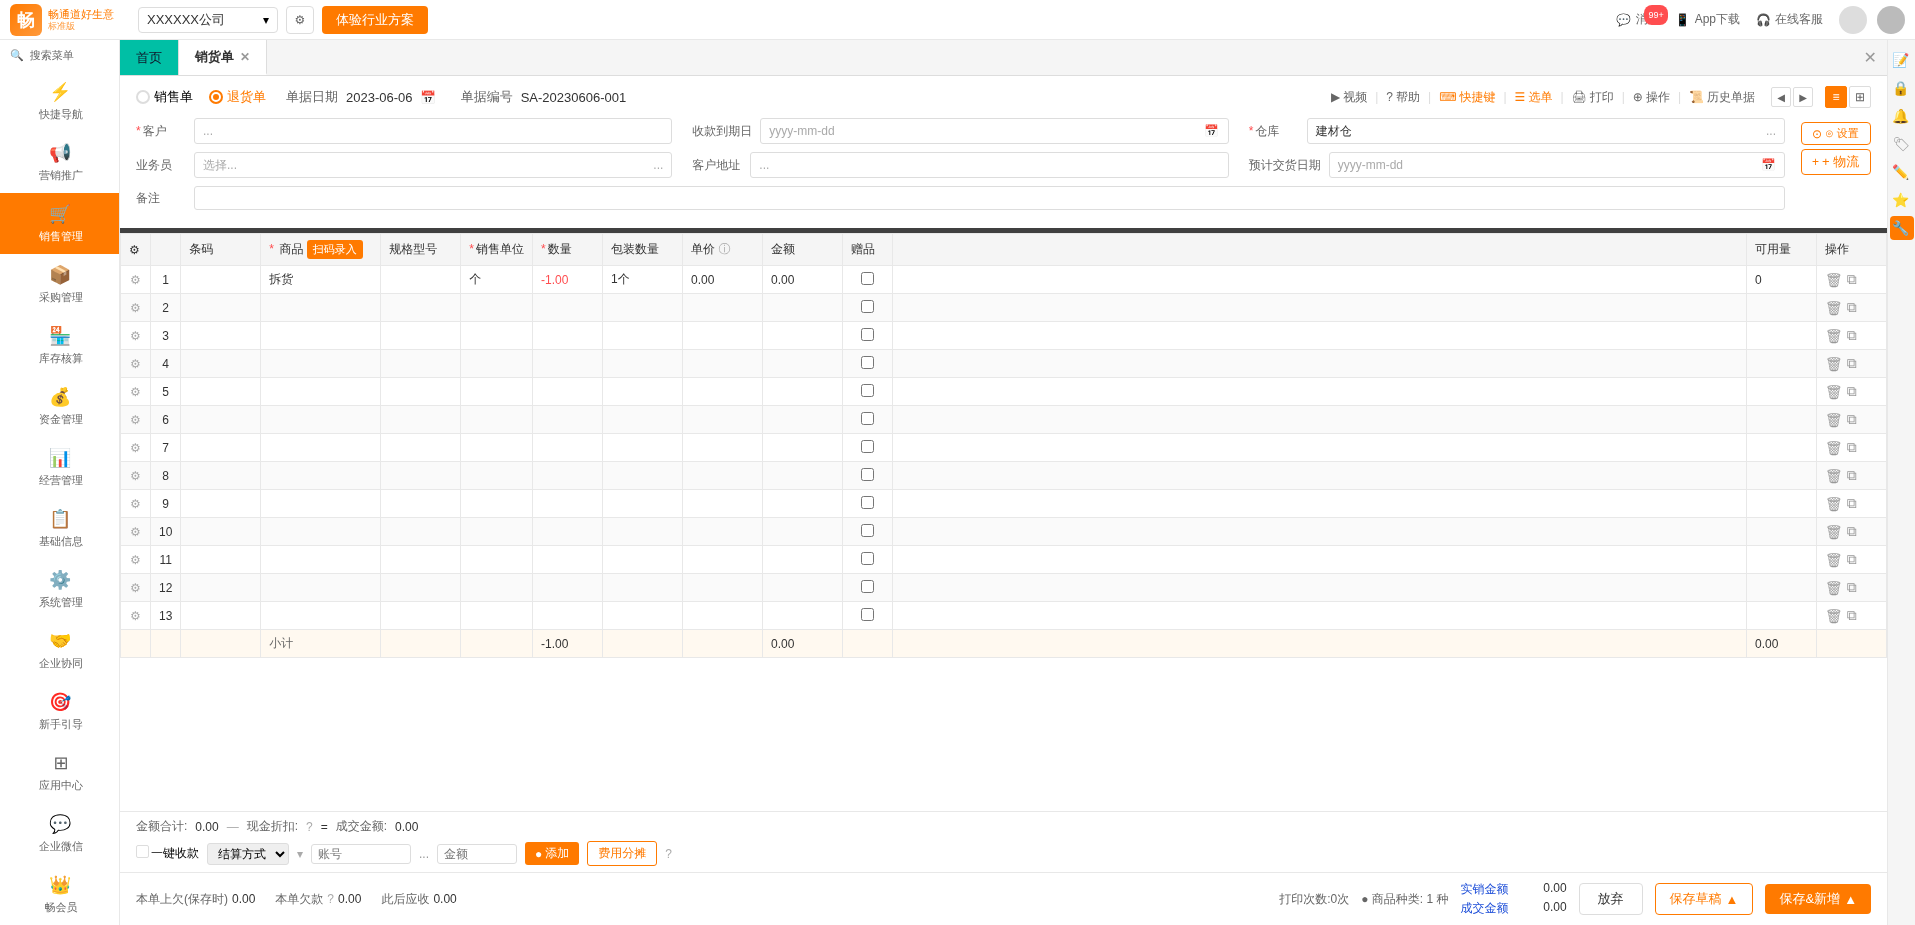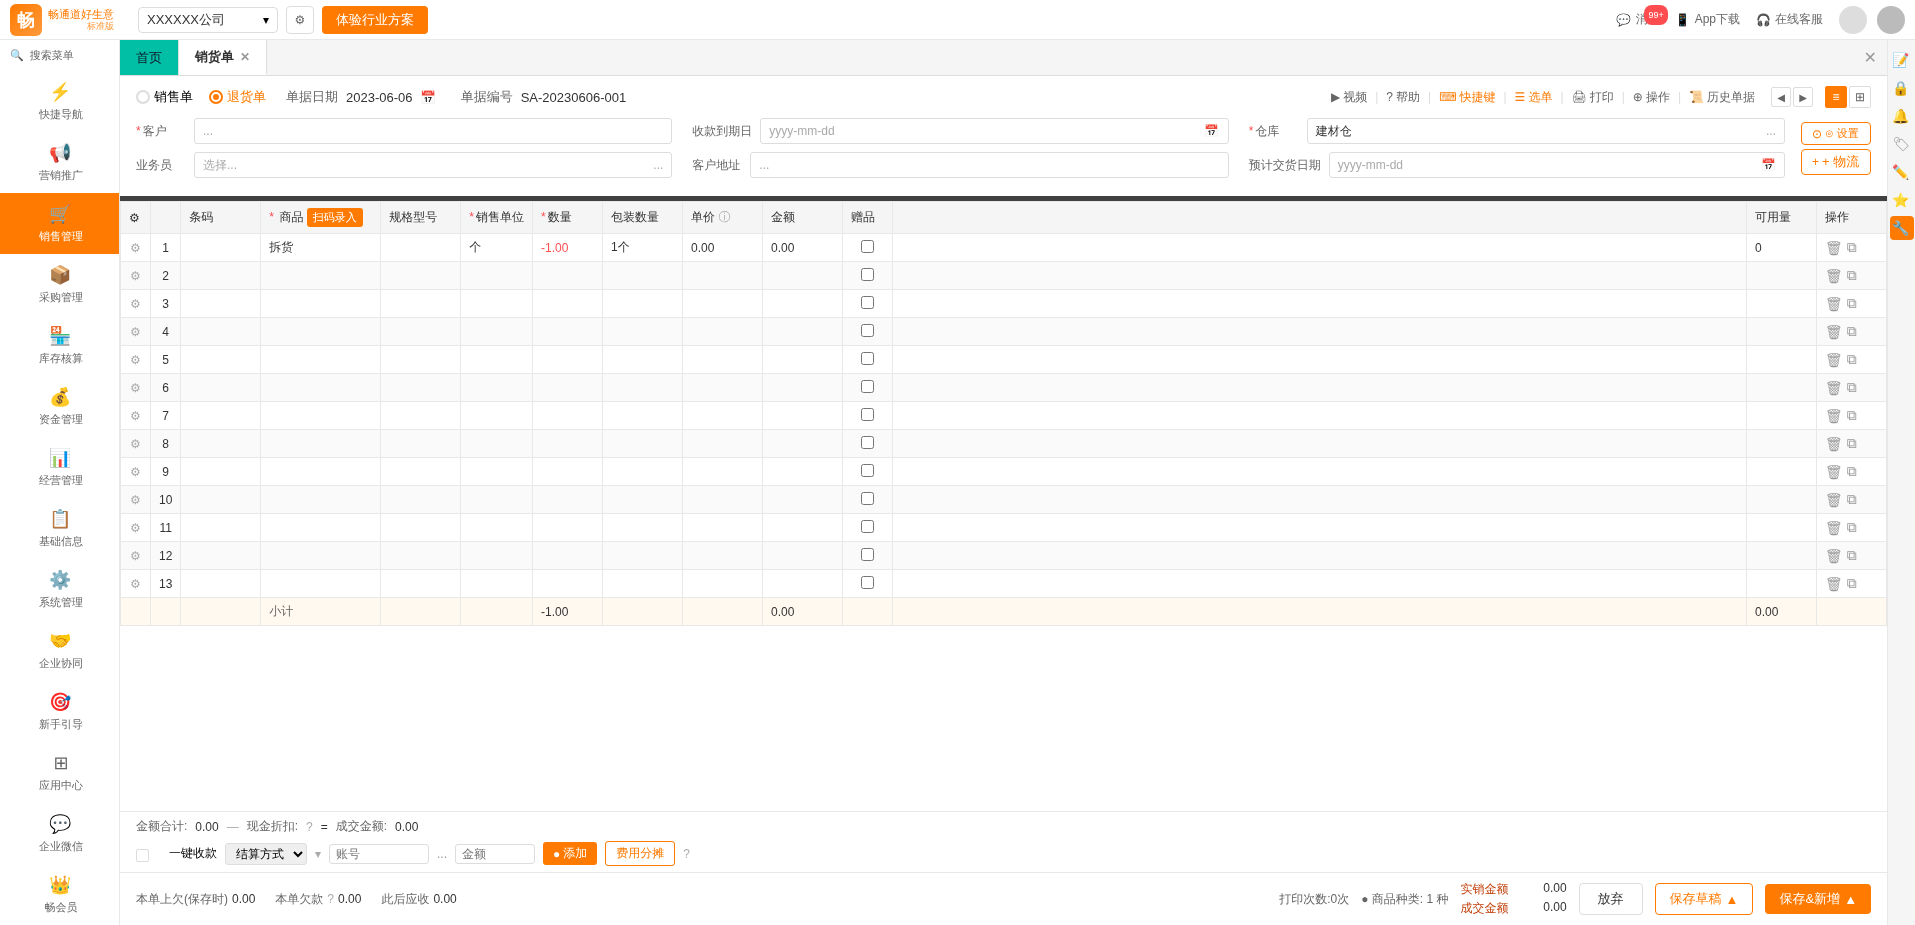--- a/index.html
+++ b/index.html
@@ -2,21 +2,21 @@
 <html><head>
   <meta charset="utf-8">
   <style>
     * { box-sizing: border-box; margin: 0; padding: 0; }
     body { font-family: 'Microsoft YaHei', Arial, sans-serif; font-size: 12px; background: #f0f2f5; overflow: hidden; width: 1915px; height: 925px; }
 
     
     .top-bar { display: flex; align-items: center; height: 40px; background: #fff; border-bottom: 1px solid #e8e8e8; padding: 0 10px; gap: 8px; }
     .logo-area { display: flex; align-items: center; gap: 6px; min-width: 120px; }
     .logo-icon { width: 32px; height: 32px; background: linear-gradient(135deg, #ff7a00, #ff9a3c); border-radius: 6px; display: flex; align-items: center; justify-content: center; color: white; font-size: 18px; font-weight: bold; }
-    .logo-text { font-size: 11px; color: #ff7a00; line-height: 1.3; text-align: right; }
+    .logo-text { font-size: 11px; color: #ff7a00; line-height: 1.3; }
     .logo-badge { font-size: 9px; color: #ff9a3c; }
     .company-selector { display: flex; align-items: center; gap: 4px; border: 1px solid #ddd; border-radius: 4px; padding: 3px 8px; cursor: pointer; min-width: 140px; }
     .company-name { font-size: 13px; color: #333; flex: 1; }
     .gear-btn { width: 28px; height: 28px; border: 1px solid #ddd; border-radius: 4px; display: flex; align-items: center; justify-content: center; cursor: pointer; color: #666; }
     .trial-btn { background: #ff7a00; color: white; border: none; border-radius: 4px; padding: 5px 14px; font-size: 13px; cursor: pointer; }
     .top-right { margin-left: auto; display: flex; align-items: center; gap: 16px; }
     .top-icon-item { display: flex; align-items: center; gap: 4px; color: #666; font-size: 12px; cursor: pointer; position: relative; }
     .badge { position: absolute; top: -6px; right: -8px; background: #ff4d4f; color: white; font-size: 9px; border-radius: 8px; padding: 5px 4px; }
     .avatar { width: 28px; height: 28px; background: #ddd; border-radius: 50%; }
 
@@ -83,37 +83,37 @@
     .negative { color: #ff4d4f; }
     .subtotal-row td { background: #fff9f0 !important; font-weight: 500; }
 
     
     .footer-area { background: white; border-top: 1px solid #e8e8e8; padding: 6px 16px; }
     .footer-row1 { display: flex; align-items: center; gap: 8px; font-size: 12px; color: #333; margin-bottom: 6px; }
     .dash { color: #aaa; }
     .result-label { color: #666; }
     .result-value { color: #333; font-weight: 500; }
     .footer-row2 { display: flex; align-items: center; gap: 8px; font-size: 12px; }
-    .checkbox-item { display: flex; align-items: flex-end; gap: 20px; }
+    .checkbox-item { display: flex; align-items: flex-start; gap: 2px; }
     .checkbox-box { width: 13px; height: 13px; border: 1px solid #ddd; border-radius: 2px; }
     .input-small { border: 1px solid #ddd; border-radius: 3px; padding: 2px 6px; font-size: 12px; width: 80px; }
     .select-small { border: 1px solid #ddd; border-radius: 3px; padding: 2px 6px; font-size: 12px; }
     .add-btn { background: #ff7a00; color: white; border: none; border-radius: 3px; padding: 3px 10px; font-size: 12px; cursor: pointer; display: flex; align-items: center; gap: 3px; }
     .fee-btn { border: 1px solid #ff7a00; color: #ff7a00; background: white; border-radius: 3px; padding: 3px 10px; font-size: 12px; cursor: pointer; }
     .help-icon { color: #aaa; cursor: pointer; }
 
     
     .bottom-bar { display: flex; align-items: center; background: white; border-top: 1px solid #e8e8e8; padding: 8px 16px; gap: 20px; }
     .bottom-stat { display: flex; align-items: center; gap: 4px; font-size: 12px; color: #666; }
     .bottom-stat span.val { color: #333; font-weight: 500; }
     .bottom-stat .help { color: #aaa; cursor: pointer; }
     .bottom-right { margin-left: auto; display: flex; align-items: center; gap: 12px; }
     .bottom-right-stats { display: flex; flex-direction: column; align-items: flex-end; font-size: 12px; gap: 2px; }
     .stat-row { display: flex; gap: 8px; }
-    .stat-label { color: #c2410c; }
+    .stat-label { color: #1d4ed8; }
     .stat-val { color: #333; min-width: 50px; text-align: right; }
     .abandon-btn { border: 1px solid #ddd; background: white; color: #333; border-radius: 4px; padding: 6px 18px; font-size: 13px; cursor: pointer; }
     .save-draft-btn { border: 1px solid #ff7a00; background: white; color: #ff7a00; border-radius: 4px; padding: 6px 14px; font-size: 13px; cursor: pointer; display: flex; align-items: center; gap: 4px; }
     .save-new-btn { background: #ff7a00; color: white; border: none; border-radius: 4px; padding: 6px 14px; font-size: 13px; cursor: pointer; display: flex; align-items: center; gap: 4px; }
     .print-info { font-size: 12px; color: #666; }
     .goods-type { font-size: 12px; color: #666; }
 
     
     .right-tools { width: 28px; background: #f5f5f5; border-left: 1px solid #e8e8e8; display: flex; flex-direction: column; align-items: center; padding: 8px 0; gap: 4px; }
     .right-tool { width: 24px; height: 24px; display: flex; align-items: center; justify-content: center; cursor: pointer; color: #999; font-size: 14px; border-radius: 3px; }
@@ -339,20 +339,24 @@
                 </div>
             </div>
             <div class="field-group">
               <span class="field-label">预计交货日期</span>
               <div class="field-input" style="flex:1;">
                 <span style="color:#aaa;">yyyy-mm-dd</span>
                 <span style="color:#aaa;">📅</span>
               </div>
             </div>
 
+            <div class="field-group" style="grid-column:1/-1;">
+              <span class="field-label">备注</span>
+              <div class="field-input" style="flex:1;min-height:24px;"></div>
+            </div>
           </div>
         </div>
         <div class="side-buttons" style="min-width:70px;margin-top:4px;">
           <button class="side-btn" style="display:flex;align-items:center;gap:3px;">
             <span>⊙</span>
             <span style="font-size:11px;">⊙ 设置</span>
           </button>
           <button class="side-btn" style="display:flex;align-items:center;gap:3px;">
             <span>+</span>
             <span style="font-size:13px;">+ 物流</span>

